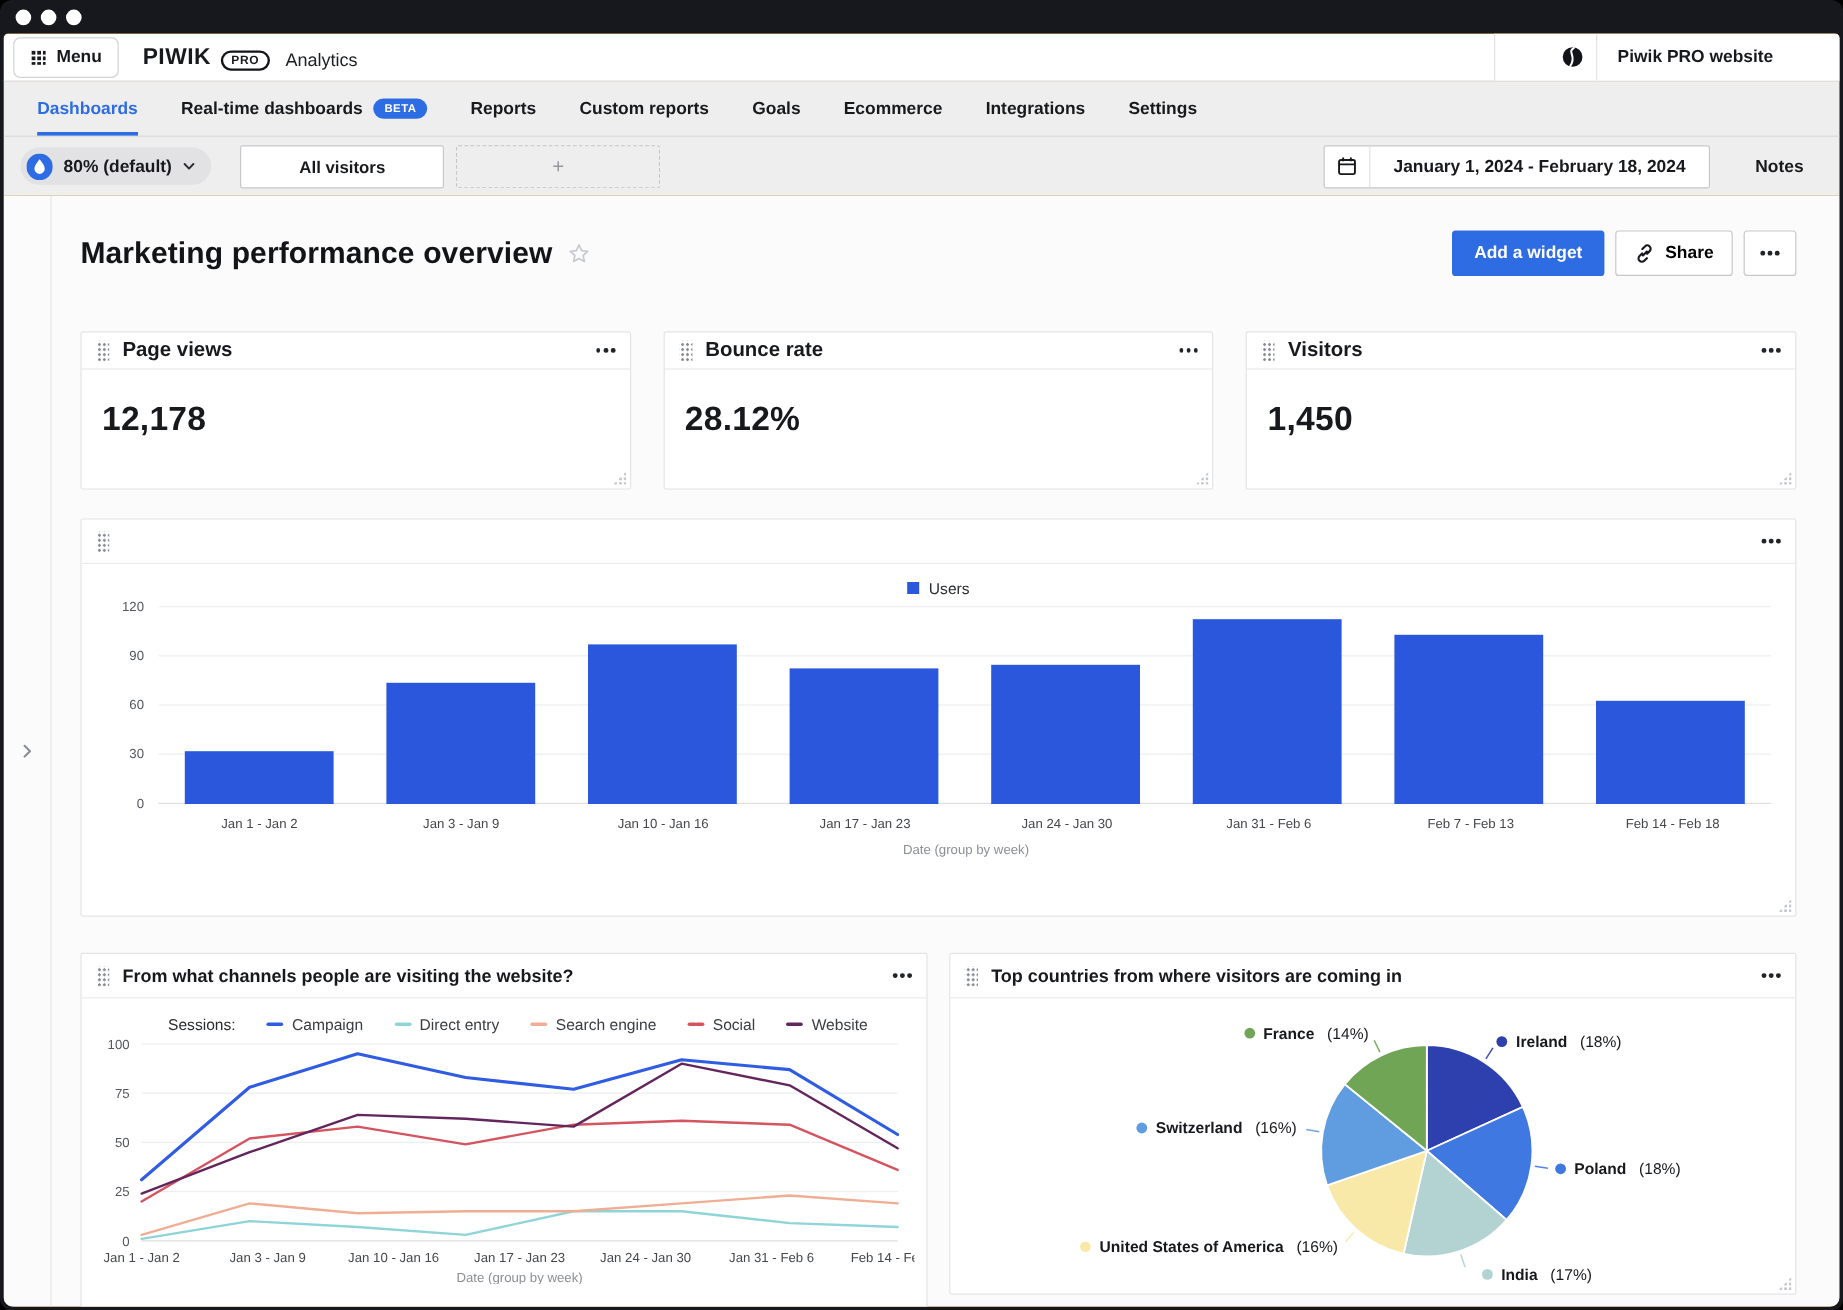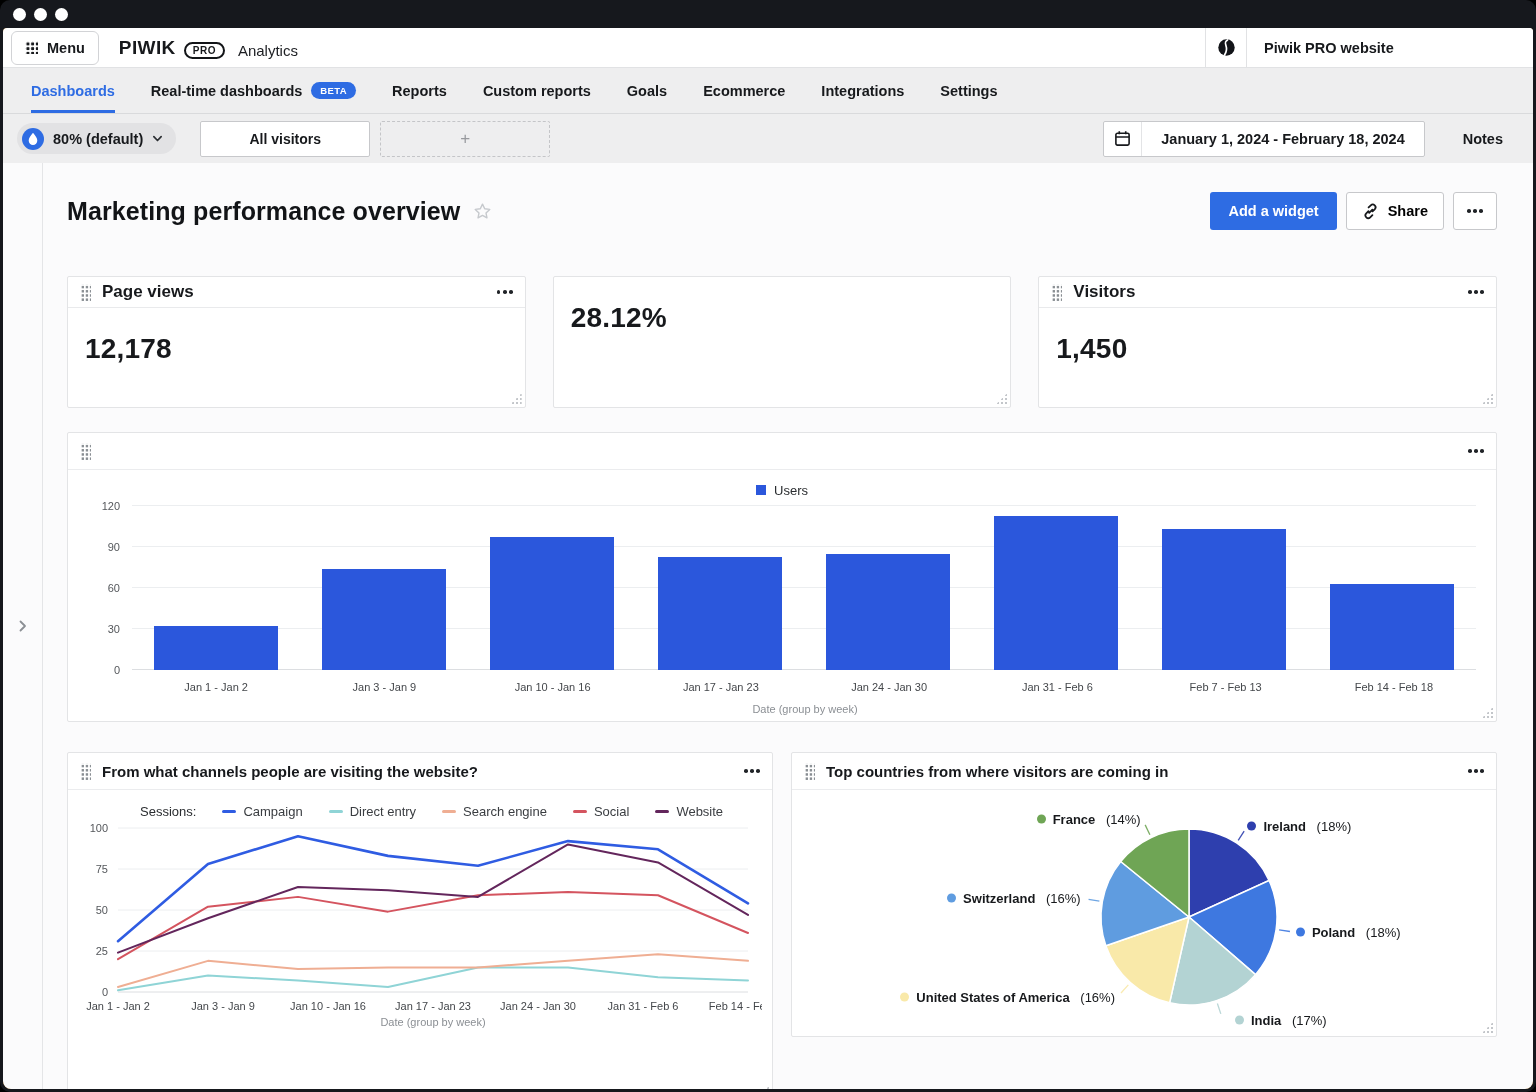--- a/index.html
+++ b/index.html
@@ -13,21 +13,21 @@
   
   .header { height:40px; background:#fff; border-bottom:1px solid #e1e2e4; display:flex; align-items:center; flex:0 0 auto; }
   .menu-btn { margin-left:8px; height:34px; border:1px solid #d2d3d6; border-radius:6px; background:#fff; display:flex; align-items:center; gap:9px; padding:0 13px; cursor:pointer; }
   .menu-btn .grid-ic { width:13px; height:13px; background-image:radial-gradient(circle,#191b1e 1.7px,transparent 1.9px); background-size:4.7px 4.7px; background-position:0.6px 0.6px; }
   .menu-btn span { font-size:14.5px; font-weight:700; }
   .brand { display:flex; align-items:flex-end; margin-left:20px; gap:8px; }
   .brand .piwik { font-size:19px; font-weight:800; letter-spacing:.4px; }
   .brand .pro { border:2px solid #131518; border-radius:9px; font-size:10px; font-weight:800; padding:1px 7px; letter-spacing:.5px; }
   .brand .product { font-size:15px; margin-left:5px; color:#1c1e22; }
   .hspacer { flex:1; }
-  .site-select { display:flex; align-self:stretch; align-items:stretch; border-left:1px solid #e1e2e4; width:328px; background:#fff; cursor:pointer; }
+  .site-select { display:flex; align-self:stretch; align-items:stretch; border-left:1px solid #e1e2e4; width:288px; background:#fff; cursor:pointer;padding-left:44px; }
   .globe-box { width:41px; border-right:1px solid #e1e2e4; display:flex; align-items:center; justify-content:center; }
   .site-name { display:flex; align-items:center; padding-left:17px; font-size:14.5px; font-weight:700; }
 
   
   .nav { height:46px; background:#eeeeef; border-bottom:1px solid #d9dadc; display:flex; align-items:stretch; padding-left:28px; gap:36px; flex:0 0 auto; }
   .tab { display:flex; align-items:center; gap:9px; font-size:14.5px; font-weight:700; color:#17191c; position:relative; cursor:pointer; white-space:nowrap; }
   .tab.active { color:#2e6ce3; }
   .tab.active::after { content:""; position:absolute; left:0; right:0; bottom:0; height:3px; background:#2e6ce3; }
   .beta { background:#2e6ce3; color:#fff; font-size:9.5px; font-weight:800; padding:3px 9px; border-radius:10px; letter-spacing:.4px; }
 
@@ -71,21 +71,21 @@
   .head-spacer { margin-left:auto; }
 
   .kpi-row { display:flex; gap:27px; margin-top:43px; }
   .kpi { flex:1; height:132px; }
   .kpi-value { font-size:28px; font-weight:700; margin:25px 0 0 17px; letter-spacing:.2px; }
 
   .widget-head { height:37px; display:flex; align-items:center; gap:11px; padding:0 12px; border-bottom:1px solid #ebecee; }
   .widget-title { font-size:15px; font-weight:700; }
 
   
-  .bar-widget { margin-top:24px; height:290px; }
+  .bar-widget { margin-top:24px; height:332px; }
   .bar-body { padding:8px 18px 0 18px; }
   .chart-legend { height:24px; display:flex; align-items:center; justify-content:center; gap:8px; font-size:13px; color:#2a2d30; }
   .legend-square { width:10px; height:10px; background:#2b57dc; }
   .bar-plot { position:relative; height:164px; margin-left:46px; margin-right:2px; margin-top:4px; }
   .gridline { position:absolute; left:0; right:0; height:1px; background:#eceef0; }
   .gridline.zero { background:#dcdee1; }
   .ytick { position:absolute; right:calc(100% + 12px); transform:translateY(50%); font-size:11px; color:#54575b; }
   .bars { position:absolute; left:0; right:0; top:0; bottom:0; display:flex; }
   .bar-slot { flex:1; display:flex; align-items:flex-end; justify-content:center; }
   .bar { width:74%; background:#2b57dc; }
@@ -249,20 +249,30 @@
               <span class="dots">
                   <i></i>
                   <i></i>
                   <i></i>
                 </span>
             </div>
             <div class="kpi-value">12,178</div>
             <span class="resize"></span>
           </div>
           <div class="card kpi">
+            <div class="card-head">
+              <span class="handle"></span>
+              <span class="card-title">Bounce rate</span>
+              <span class="head-spacer"></span>
+              <span class="dots">
+                  <i></i>
+                  <i></i>
+                  <i></i>
+                </span>
+            </div>
             <div class="kpi-value">28.12%</div>
             <span class="resize"></span>
           </div>
           <div class="card kpi">
             <div class="card-head">
               <span class="handle"></span>
               <span class="card-title">Visitors</span>
               <span class="head-spacer"></span>
               <span class="dots">
                   <i></i>

